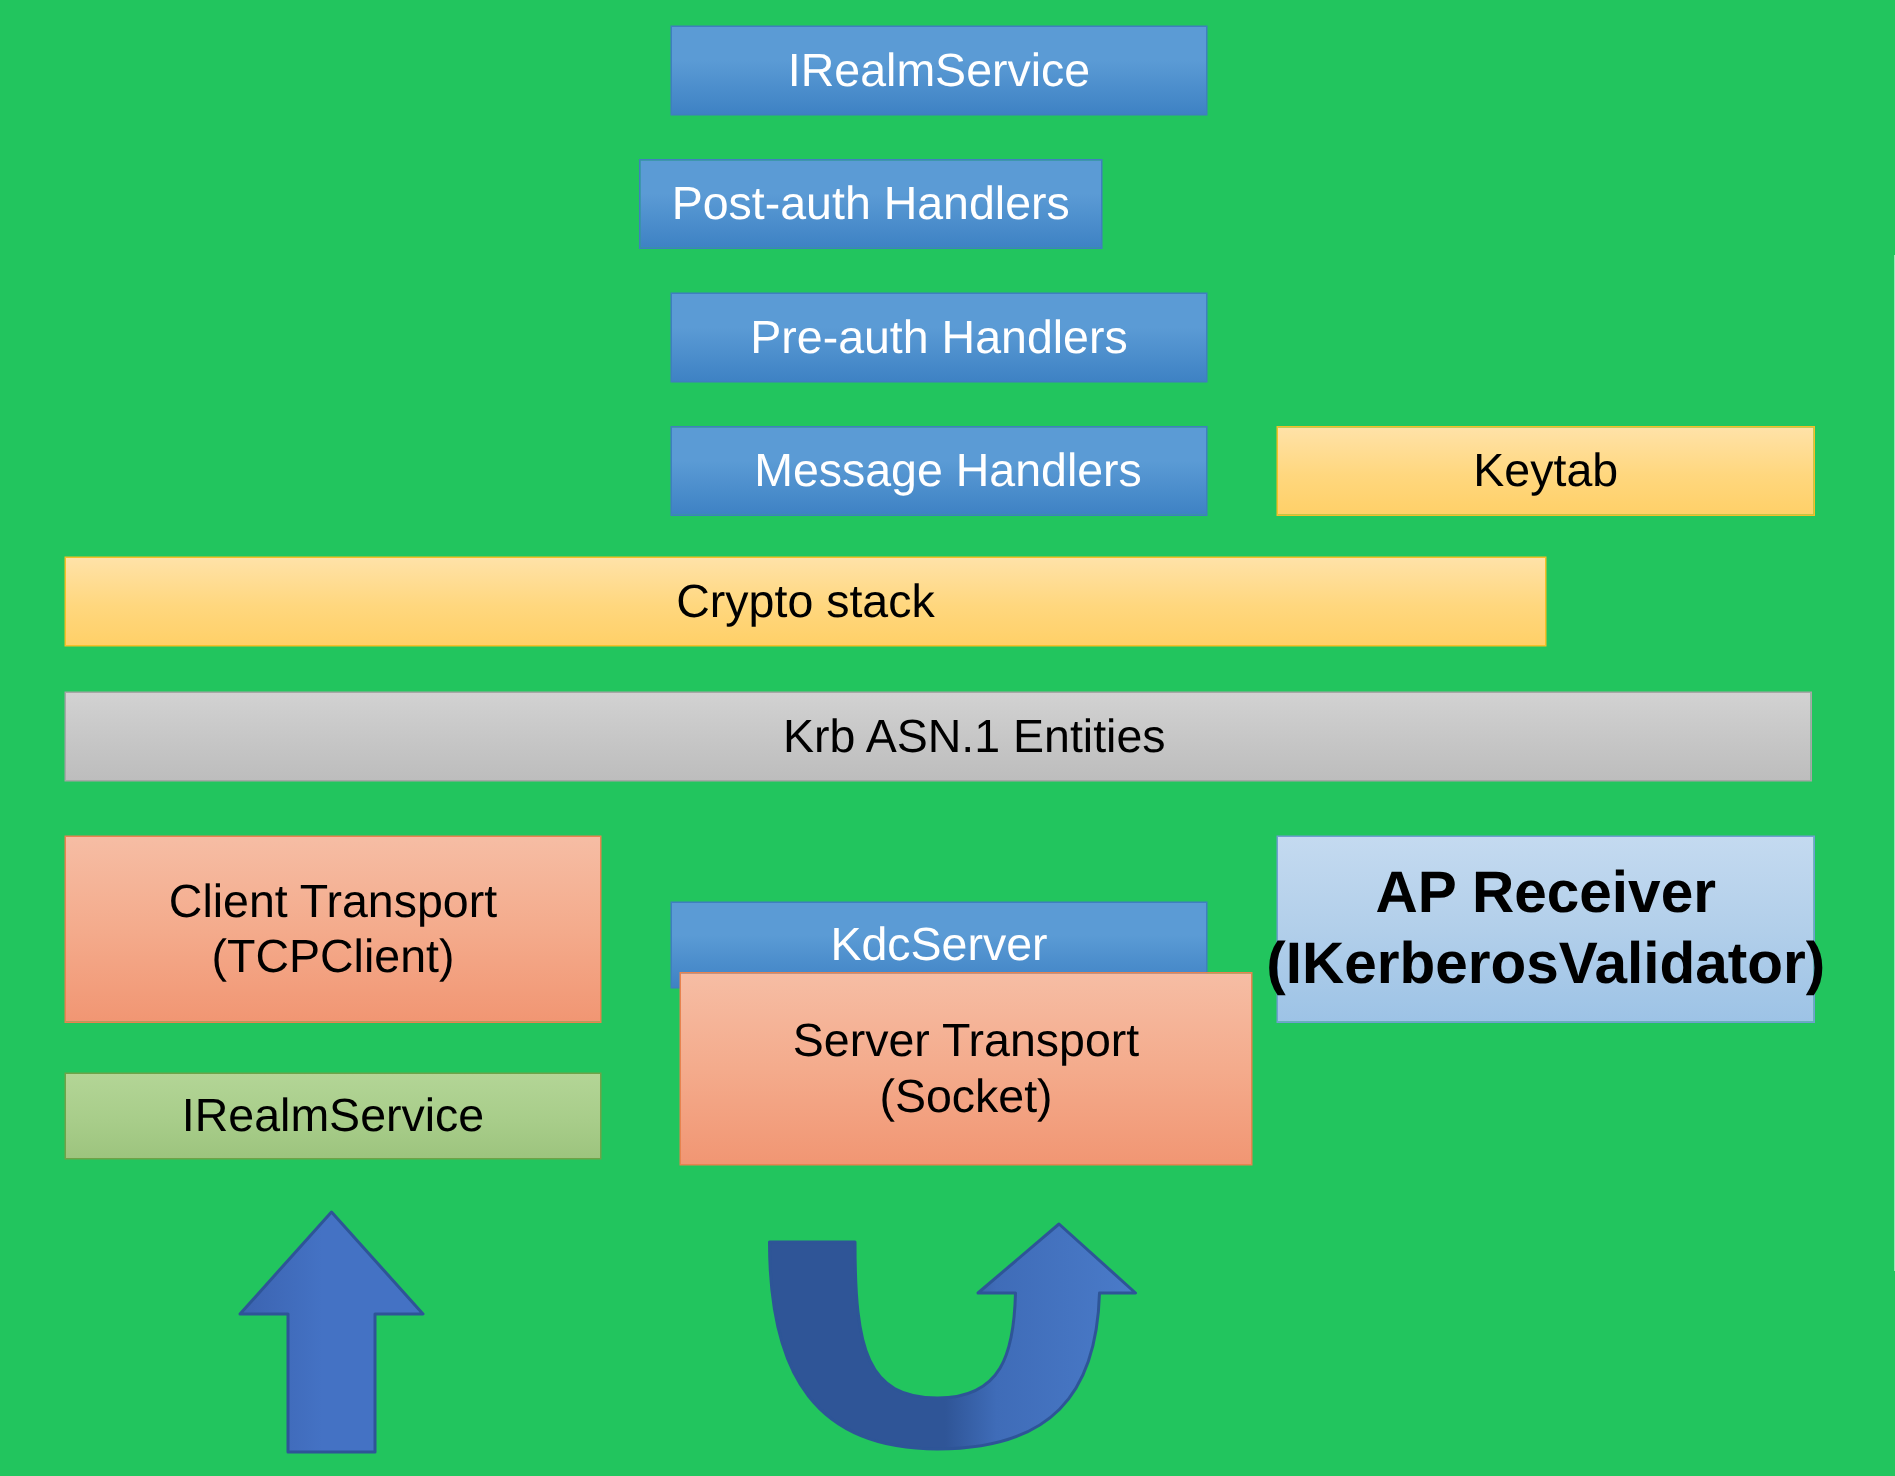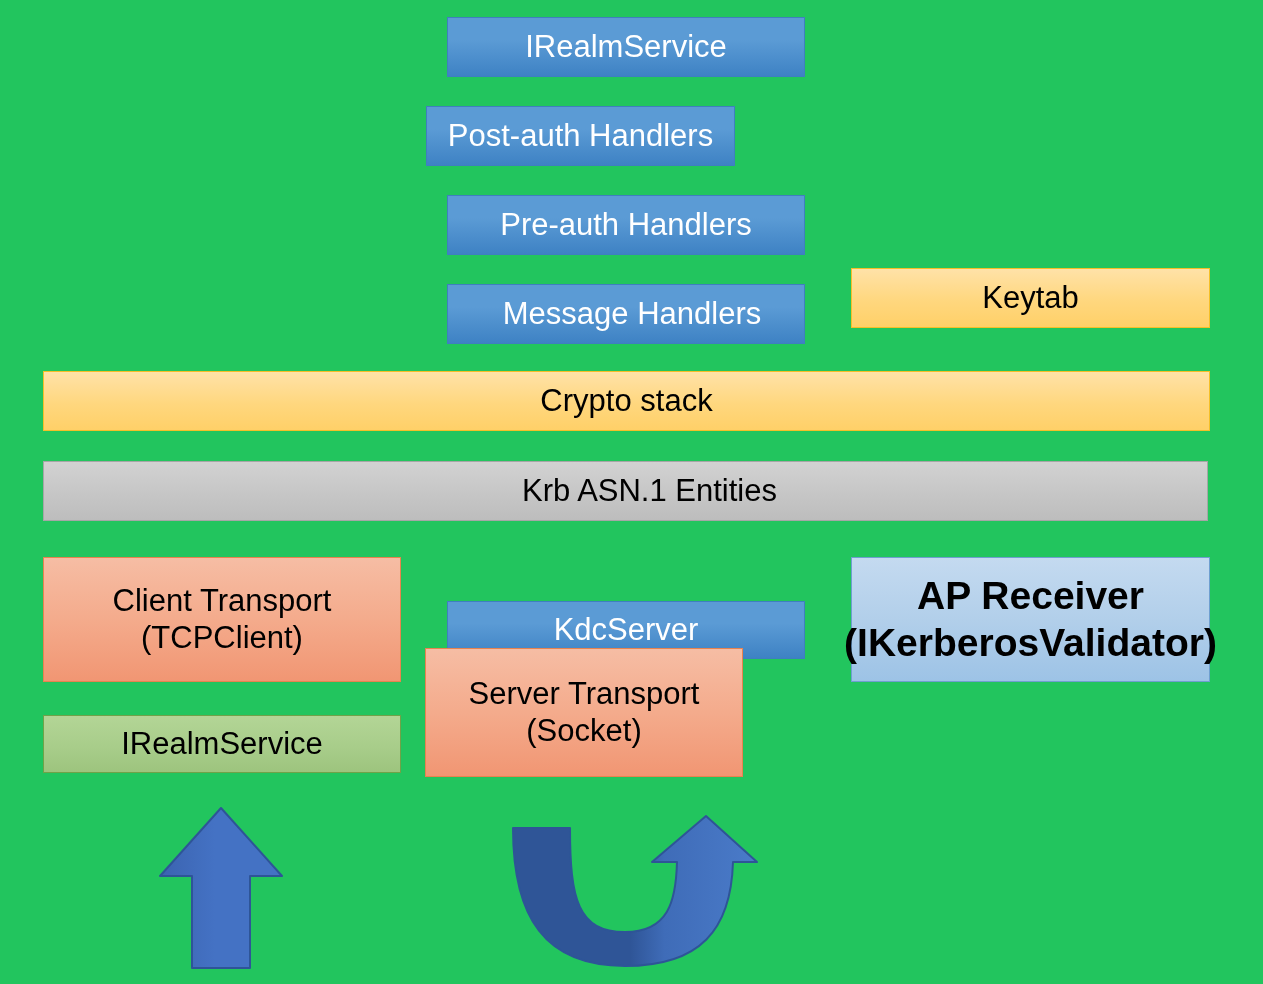--- a/index.html
+++ b/index.html
@@ -89,34 +89,34 @@
 <div id="canvas">
 
   <div class="box style-blue" style="left:447px; top:17px; width:358px; height:60px;">IRealmService</div>
 
   <div class="box style-blue" style="left:426px; top:106px; width:309px; height:60px;">Post-auth Handlers</div>
 
   <div class="box style-blue" style="left:447px; top:195px; width:358px; height:60px;">Pre-auth Handlers</div>
 
   <div class="box style-blue" style="left:447px; top:284px; width:358px; height:60px;padding-left:12px;">Message Handlers</div>
 
-  <div class="box style-amber" style="left:851px; top:268px; width:359px; height:60px;">Keytab</div>
+  <div class="box style-amber" style="left:851px; top:284px; width:359px; height:60px;">Keytab</div>
 
-  <div class="box style-amber" style="left:43px; top:371px; width:1167px; height:60px;">Crypto stack</div>
+  <div class="box style-amber" style="left:43px; top:371px; width:988px; height:60px;">Crypto stack</div>
 
   <div class="box style-gray" style="left:43px; top:461px; width:1165px; height:60px;padding-left:48px;">Krb ASN.1 Entities</div>
 
   <div class="box style-salmon" style="left:43px; top:557px; width:358px; height:125px;">Client Transport
 (TCPClient)</div>
 
   <div class="box style-green" style="left:43px; top:715px; width:358px; height:58px;">IRealmService</div>
 
   <div class="box style-blue" style="left:447px; top:557px; width:358px; height:58px;margin-top:44px;">KdcServer</div>
 
-  <div class="box style-salmon" style="left:425px; top:648px; width:318px; height:129px;">Server Transport
+  <div class="box style-salmon" style="left:453px; top:648px; width:382px; height:129px;">Server Transport
 (Socket)</div>
 
   <div class="box style-lightblue" style="left:851px; top:557px; width:359px; height:125px;">AP Receiver
 (IKerberosValidator)</div>
 
   <svg class="arrow-layer" viewBox="0 0 1263 984" width="1263" height="984">
     <defs>
       <linearGradient id="gradStraight" x1="0" y1="0" x2="1" y2="0">
         <stop offset="0%" stop-color="#3b63b0"></stop>
         <stop offset="45%" stop-color="#4472c4"></stop>

